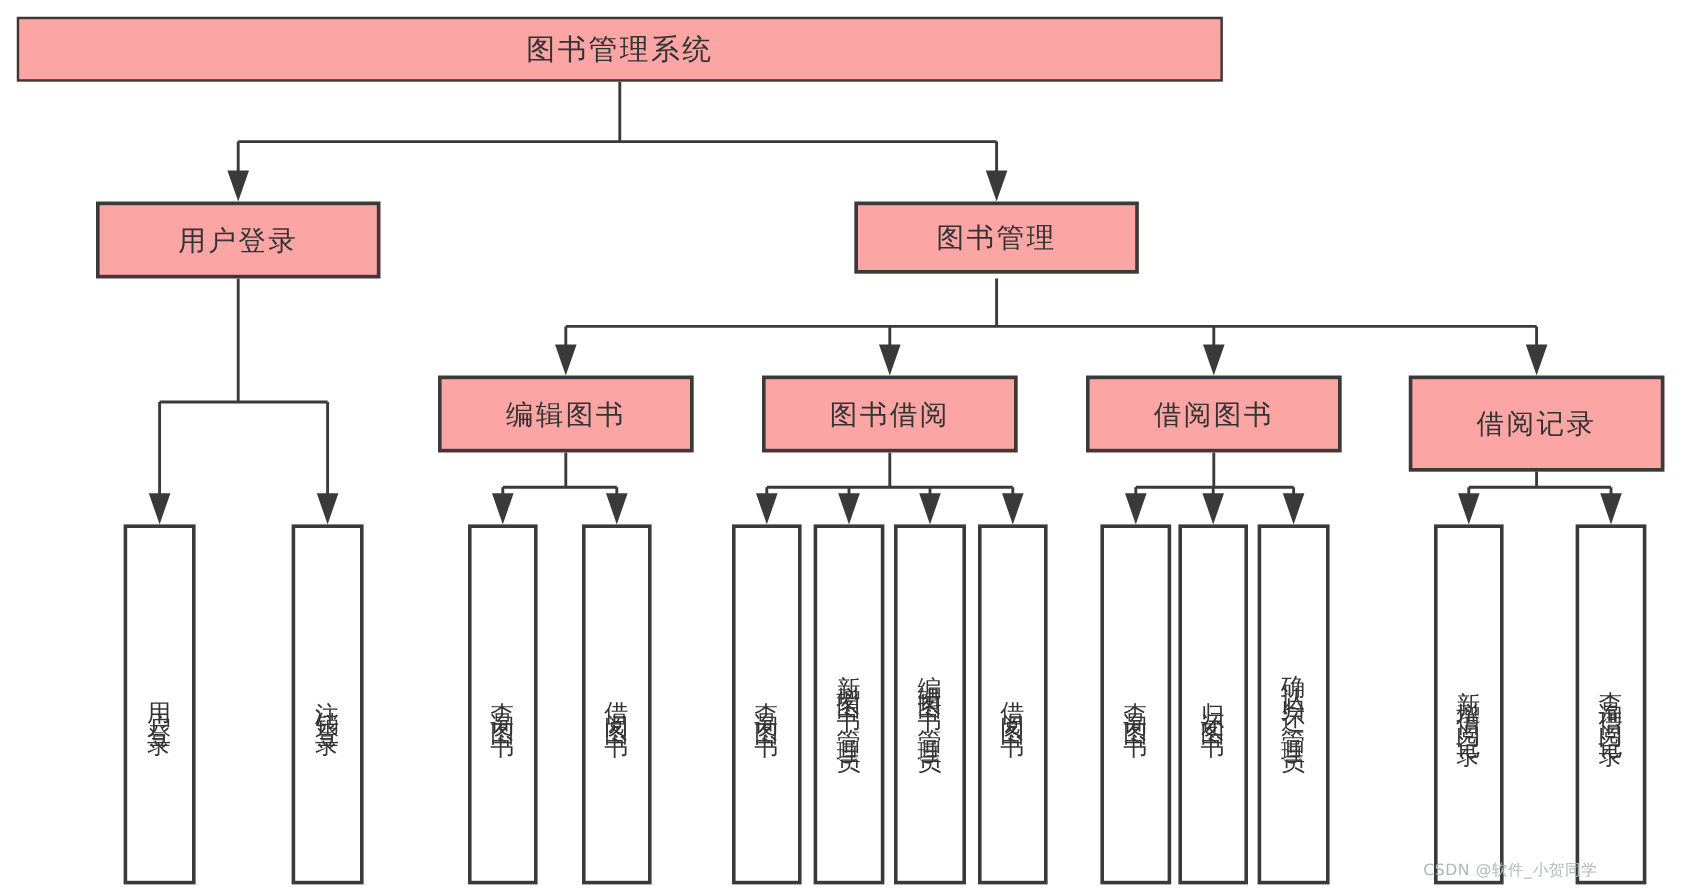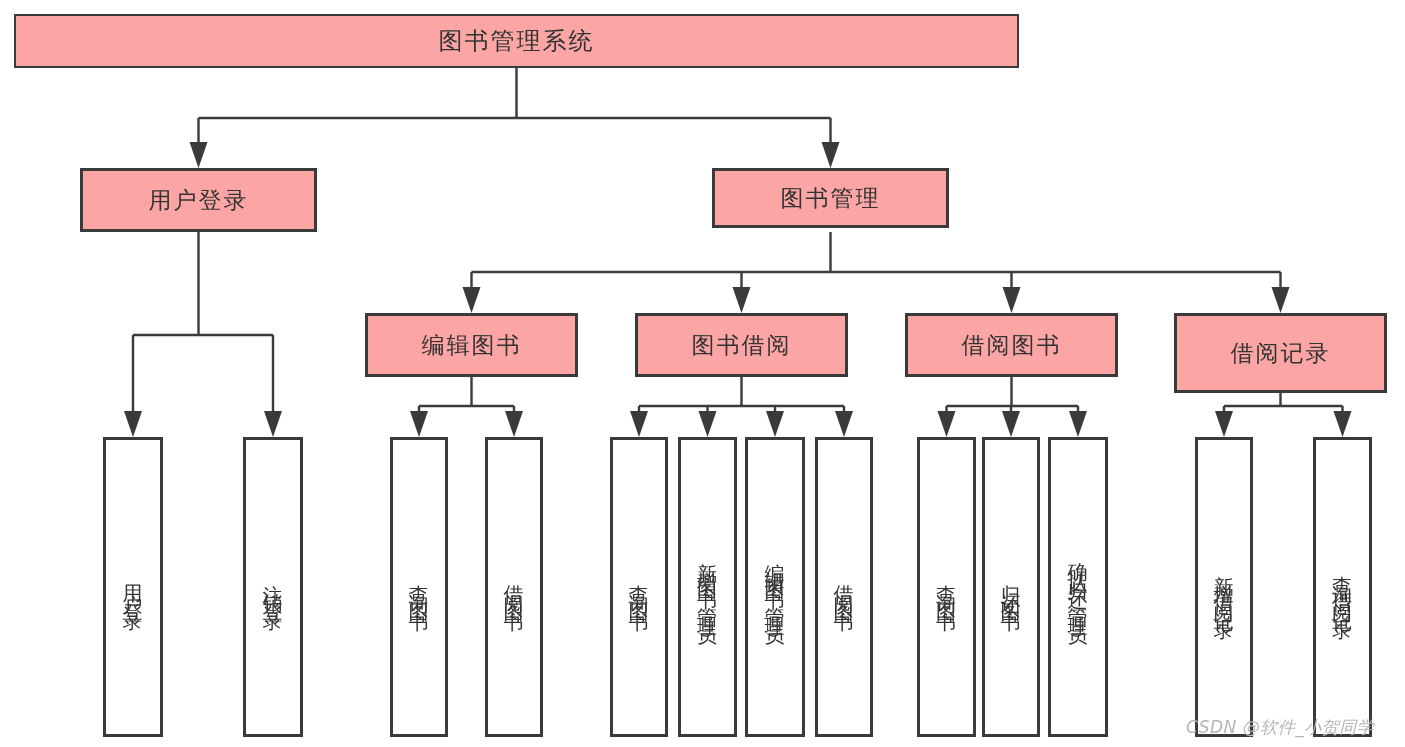--- a/index.html
+++ b/index.html
@@ -12,22 +12,22 @@
     font-size:23px;letter-spacing:2px;color:#333333;white-space:nowrap;
   }
   .node--root{border-width:2px;font-size:24px;}
   .leaf{
     position:absolute;z-index:2;background:#ffffff;border:3px solid #3a3a3a;
     box-sizing:border-box;display:flex;align-items:center;justify-content:center;
     writing-mode:vertical-rl;text-orientation:mixed;
     font-size:20px;letter-spacing:9px;color:#333333;line-height:1;
   }
   .watermark{
-    position:absolute;z-index:3;font-size:17px;letter-spacing:0.5px;
-    white-space:nowrap;user-select:none;font-style:italic;
+    position:absolute;z-index:3;font-size:13px;letter-spacing:0.5px;
+    white-space:nowrap;user-select:none;
   }
 </style>
 </head>
 <body>
 
 <div class="canvas">
 
   <svg class="wires" width="1405" height="747" viewBox="0 0 1405 747">
     <g stroke="#3a3a3a" stroke-width="2.4" fill="none">
 

